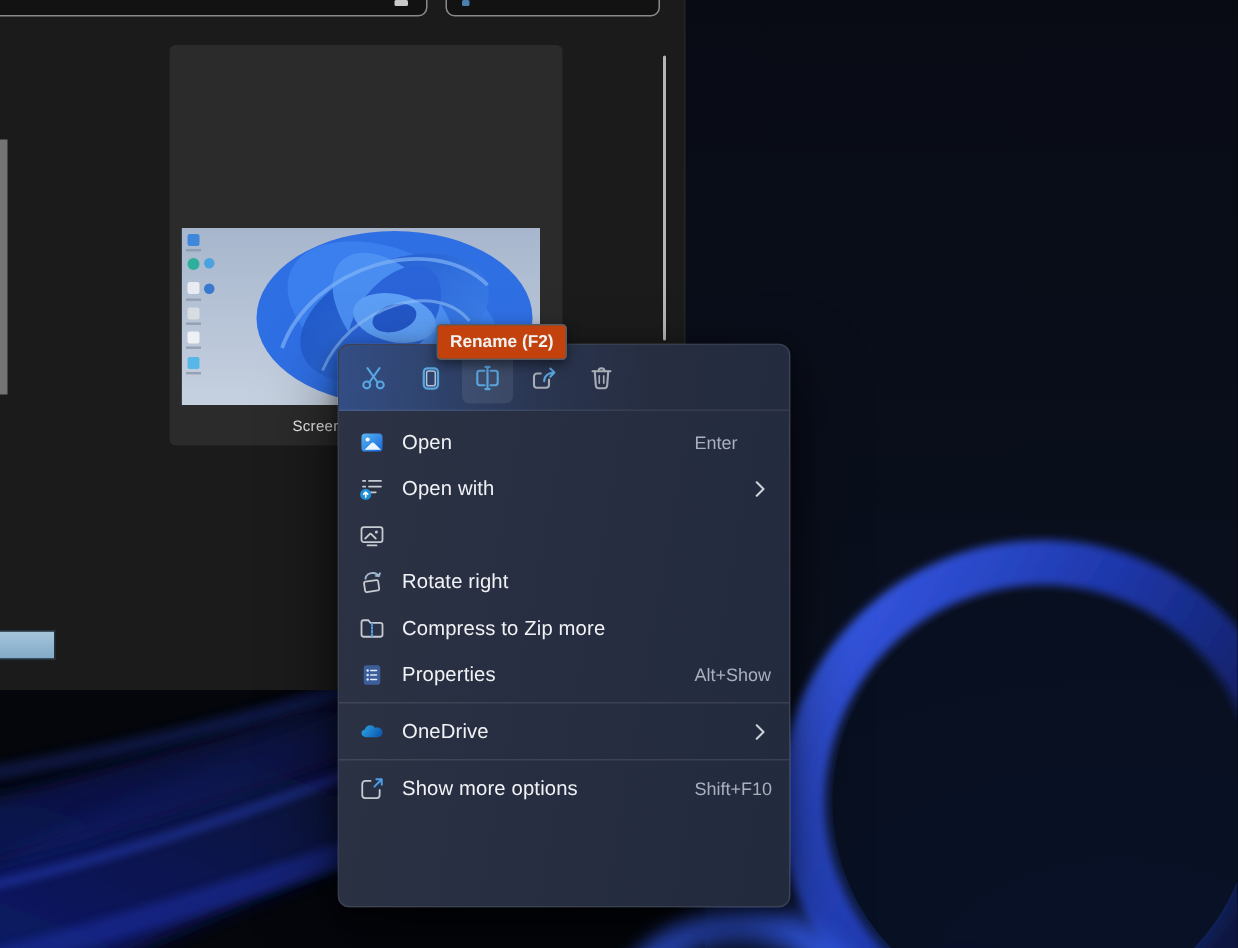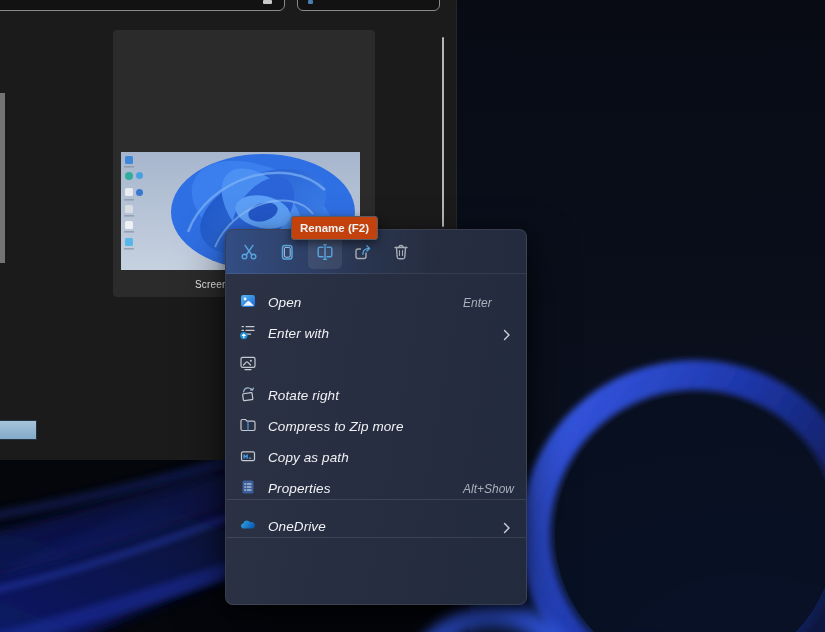--- a/index.html
+++ b/index.html
@@ -33,21 +33,21 @@
      box-shadow:0 22px 48px rgba(0,0,0,0.6),0 4px 12px rgba(0,0,0,0.4);
      overflow:hidden;z-index:5;}
   #menu-toolbar{height:43px;display:flex;align-items:center;padding-left:6px;
      background:linear-gradient(90deg,rgba(56,100,185,0.55) 0%,rgba(56,100,185,0.12) 45%,rgba(56,100,185,0) 70%);
      border-bottom:1px solid rgba(255,255,255,0.08);}
   .tb-btn{width:34px;height:35px;margin-right:4px;border-radius:5px;display:flex;
           align-items:center;justify-content:center;cursor:default;}
   .tb-btn.active{background:rgba(255,255,255,0.08);}
   .tb-btn svg{width:20px;height:20px;}
   #menu-list{padding:5px 0;}
-  .menu-item{height:31px;display:flex;align-items:flex-end;padding:0 15px 0 13px;position:relative;font-style:italic;}
+  .menu-item{height:31px;display:flex;align-items:center;padding:0 15px 0 13px;position:relative;}
   .mi-icon{width:18px;height:18px;flex:0 0 18px;margin-right:11px;}
   .mi-icon svg{width:18px;height:18px;display:block;}
   .mi-label{font-size:13.5px;color:#f1f2f5;letter-spacing:.1px;}
   .mi-shortcut{position:absolute;left:237px;font-size:12px;color:#a9b0bd;}
   .mi-chevron{margin-left:auto;display:flex;align-items:center;}
   .menu-sep{height:1px;background:rgba(255,255,255,0.10);margin:3px 0;}
   
   #tooltip{position:absolute;left:291px;top:216px;height:22px;padding:0 8px;
      background:#c2410c;border:1px solid #585c61;border-radius:3px;
      display:flex;align-items:center;z-index:9;
@@ -222,21 +222,21 @@
     <div class="menu-item">
       <span class="mi-icon">
         <svg viewBox="0 0 18 18">
           <g stroke="#c6cbd2" stroke-width="1.2" stroke-linecap="round" fill="none">
             <path d="M3 3.6 h1.5 M7 3.6 h8 M3 7.4 h1.5 M7 7.4 h8 M7 11.2 h4.5"></path>
           </g>
           <circle cx="4.8" cy="12.6" r="3.7" fill="#1e90d8"></circle>
           <path d="M4.8 14.4 V11.3 M3.4 12.5 L4.8 11.1 L6.2 12.5" stroke="#ffffff" stroke-width="1.1" fill="none" stroke-linecap="round" stroke-linejoin="round"></path>
         </svg>
       </span>
-      <span class="mi-label">Enter with</span>
+      <span class="mi-label">Open with</span>
       <span class="mi-chevron">
         <svg width="8" height="12" viewBox="0 0 8 12">
             <path d="M1.5 1.5 L6 6 L1.5 10.5" stroke="#cfd3da" stroke-width="1.4" fill="none" stroke-linecap="round" stroke-linejoin="round"></path>
           </svg>
       </span>
     </div>
 
     <div class="menu-item">
       <span class="mi-icon">
         <svg viewBox="0 0 18 18" fill="none" stroke="#c6cbd2" stroke-width="1.2">
@@ -262,30 +262,20 @@
     <div class="menu-item">
       <span class="mi-icon">
         <svg viewBox="0 0 18 18" fill="none">
           <path d="M2 5 C2 4.2 2.6 3.5 3.5 3.5 H6.5 L8 5.2 H14.5 C15.4 5.2 16 5.9 16 6.7 V13 C16 13.9 15.4 14.5 14.5 14.5 H3.5 C2.6 14.5 2 13.9 2 13 Z" stroke="#c6cbd2" stroke-width="1.2"></path>
           <path d="M9 5.6 V6.8 M9 8 V9.2 M9 10.4 V11.6 M9 12.8 V14" stroke="#4a9fe8" stroke-width="1.3" stroke-linecap="round"></path>
         </svg>
       </span>
       <span class="mi-label">Compress to Zip more</span>
     </div>
 
-    <div class="menu-item">
-      <span class="mi-icon">
-        <svg viewBox="0 0 18 18" fill="none">
-          <rect x="2.5" y="4.8" width="13" height="8.8" rx="1.4" stroke="#c6cbd2" stroke-width="1.2"></rect>
-          <path d="M5 11.2 L5 7.8 L6.6 10 L8.2 7.8 L8.2 11.2" stroke="#4a9fe8" stroke-width="1.2" stroke-linecap="round" stroke-linejoin="round"></path>
-          <path d="M10.4 11.2 h3" stroke="#4a9fe8" stroke-width="1.2" stroke-linecap="round" stroke-dasharray="1.3 1.7"></path>
-        </svg>
-      </span>
-      <span class="mi-label">Copy as path</span>
-    </div>
 
     <div class="menu-item">
       <span class="mi-icon">
         <svg viewBox="0 0 18 18">
           <rect x="3.5" y="2.5" width="11" height="13" rx="1.8" fill="#3c5f9b"></rect>
           <g stroke="#dfe9f8" stroke-width="1.1" stroke-linecap="round">
             <path d="M8.2 6 h3.8 M8.2 9 h3.8 M8.2 12 h3.8"></path>
           </g>
           <circle cx="6.1" cy="6" r="0.8" fill="#dfe9f8"></circle>
           <circle cx="6.1" cy="9" r="0.8" fill="#dfe9f8"></circle>
@@ -313,17 +303,27 @@
       <span class="mi-label">OneDrive</span>
       <span class="mi-chevron">
         <svg width="8" height="12" viewBox="0 0 8 12">
             <path d="M1.5 1.5 L6 6 L1.5 10.5" stroke="#cfd3da" stroke-width="1.4" fill="none" stroke-linecap="round" stroke-linejoin="round"></path>
           </svg>
       </span>
     </div>
 
     <div class="menu-sep"></div>
 
+    <div class="menu-item">
+      <span class="mi-icon">
+        <svg viewBox="0 0 18 18" fill="none">
+          <path d="M8 3.6 H4.6 C3.4 3.6 2.5 4.5 2.5 5.7 V13 C2.5 14.2 3.4 15.1 4.6 15.1 H12 C13.2 15.1 14.1 14.2 14.1 13 V9.6" stroke="#c6cbd2" stroke-width="1.2" stroke-linecap="round"></path>
+          <path d="M10.6 7.4 L15.5 2.5 M15.5 2.5 H11.9 M15.5 2.5 V6.1" stroke="#4a9fe8" stroke-width="1.3" stroke-linecap="round" stroke-linejoin="round"></path>
+        </svg>
+      </span>
+      <span class="mi-label">Show more options</span>
+      <span class="mi-shortcut">Shift+F10</span>
+    </div>
 
   </div>
 </div>
 
 <div id="tooltip">Rename (F2)</div>
 
 </body></html>

